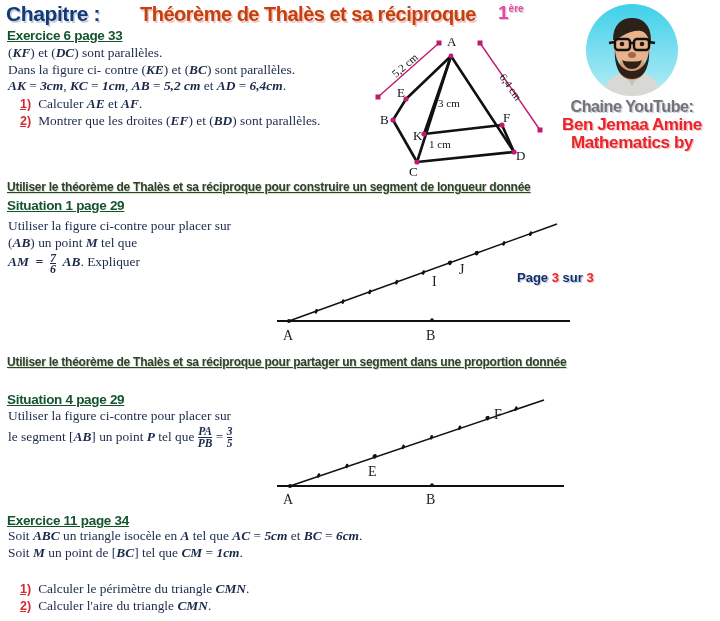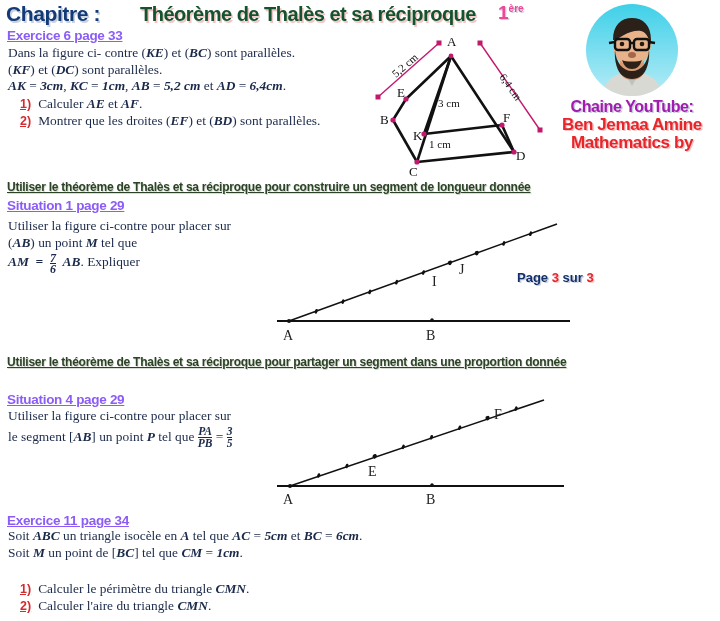--- a/index.html
+++ b/index.html
@@ -19,39 +19,39 @@
     font-family:"Liberation Sans", sans-serif;
     font-weight:bold;font-size:21px;
     color:#123a77;
     letter-spacing:-0.4px;
     text-shadow:1.5px 1.5px 0 #c9cfdd;
   }
   #title-main{
     left:140px;top:3px;
     font-family:"Liberation Sans", sans-serif;
     font-weight:bold;font-size:20px;
-    color:#14532d;
+    color:#c2410c;
     letter-spacing:-0.5px;
     text-shadow:1.5px 1.5px 0 #f3c5c5;
     white-space:nowrap;
   }
   #title-level{
     left:498px;top:2px;
     font-family:"Liberation Sans", sans-serif;
     font-weight:bold;font-size:19px;
     color:#ec4899;
     text-shadow:1.3px 1.3px 0 #c9cfdd;
   }
   #title-level sup{font-size:10px;}
 
   
   .ex-head{
     font-family:"Liberation Sans", sans-serif;
     font-weight:bold;font-size:13.5px;
-    color:#8b5cf6;
+    color:#14532d;
     text-decoration:underline;
     letter-spacing:-0.3px;
     white-space:nowrap;
   }
   #exercice6-head{left:7px;top:28px;}
   #situation1-head{left:7px;top:198px;}
   #situation4-head{left:7px;top:392px;}
   #exercice11-head{left:7px;top:513px;}
 
   
@@ -109,21 +109,21 @@
   
   #yt-block{left:546px;top:2px;width:172px;text-align:center;}
   #yt-avatar{display:block;margin:0 auto;}
   .yt-line{
     font-family:"Liberation Sans", sans-serif;
     font-weight:bold;
     letter-spacing:-0.4px;
     line-height:18px;
     white-space:nowrap;
   }
-  #yt-channel-label{font-size:16px;color:#a21caf;text-shadow:1.4px 1.4px 0 #c7cedd;}
+  #yt-channel-label{font-size:16px;color:#737373;text-shadow:1.4px 1.4px 0 #c7cedd;}
   .yt-red{font-size:17px;color:#e8252a;text-shadow:1.4px 1.4px 0 #f2c6c6;}
 
   
   .fig{display:block;}
   #fig-thales{left:366px;top:24px;}
   #fig-ray1{left:272px;top:216px;}
   #fig-ray2{left:272px;top:396px;}
 
   .glyph{font-family:"Liberation Serif", serif;font-size:13px;fill:#111;}
   .dimtxt{font-family:"Liberation Serif", serif;font-size:11px;fill:#111;}
@@ -166,22 +166,22 @@
       <circle cx="58" cy="42" r="2.3" fill="#24180f"></circle>
     </g>
   </svg>
   <div class="yt-line" id="yt-channel-label">Chaine YouTube:</div>
   <div class="yt-line yt-red">Ben Jemaa Amine</div>
   <div class="yt-line yt-red">Mathematics by</div>
 </div>
 
 <div class="abs ex-head" id="exercice6-head">Exercice 6 page 33</div>
 <div class="abs body-txt" id="ex6-body">
+  <div>(<span class="mi">KF</span>) et (<span class="mi">DC</span>) sont parallèles.</div>
   <div>Dans la figure ci- contre (<span class="mi">KE</span>) et (<span class="mi">BC</span>) sont parallèles.</div>
-  <div>(<span class="mi">KF</span>) et (<span class="mi">DC</span>) sont parallèles.</div>
   <div><span class="mi">AK</span> = <span class="mi">3cm</span>, <span class="mi">KC</span> = <span class="mi">1cm</span>, <span class="mi">AB</span> = <span class="mi">5,2 cm</span> et <span class="mi">AD</span> = <span class="mi">6,4cm</span>.</div>
 </div>
 <ul class="abs numlist body-txt" id="ex6-items">
   <li><span class="rednum">1)</span>Calculer <span class="mi">AE</span> et <span class="mi">AF</span>.</li>
   <li><span class="rednum">2)</span>Montrer que les droites (<span class="mi">EF</span>) et (<span class="mi">BD</span>) sont parallèles.</li>
 </ul>
 
 <svg class="abs fig" id="fig-thales" width="205" height="155" viewBox="0 0 205 155">
 
   <g stroke="#c2186e" stroke-width="1.4" fill="none">

